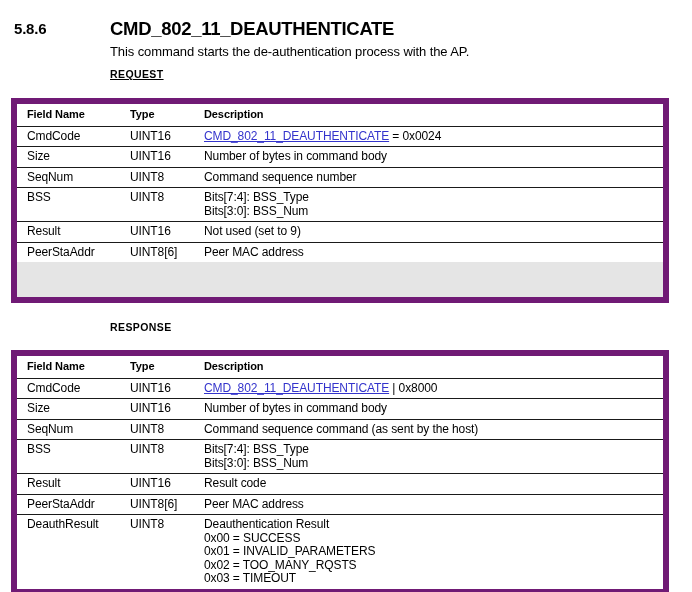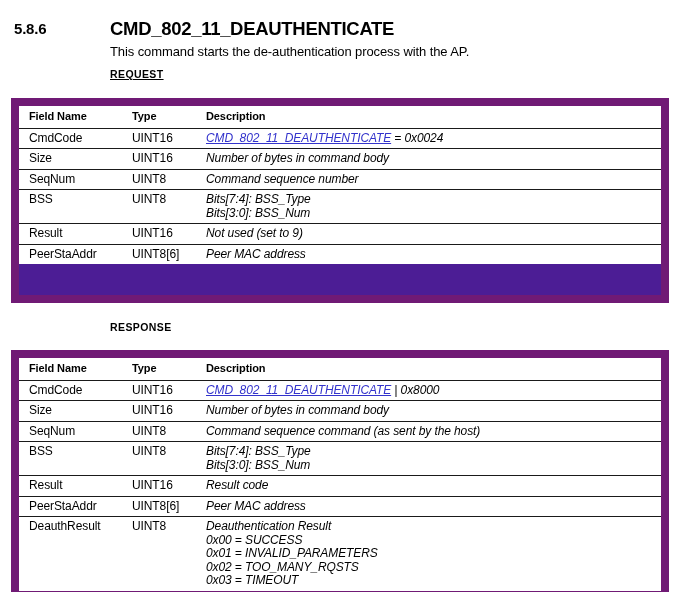--- a/index.html
+++ b/index.html
@@ -68,22 +68,22 @@
   }
   #label-request { top: 58px; text-decoration: underline; }
   #label-response { top: 311px; }
 
   
   .tbl-wrap {
     position: absolute;
     left: 11px;
     width: 658px;
     box-sizing: border-box;
-    border: 8px solid #701a75;
-    background: #4c1d95;
+    border: 6px solid #701a75;
+    background: #e5e5e5;
   }
   #tbl-request  { top: 88px;  height: 205px; }
   #tbl-response { top: 340px; height: 243px; }
 
   table.spec {
     width: 100%;
     border-collapse: collapse;
     table-layout: fixed;
     background: #ffffff;
   }
@@ -117,21 +117,21 @@
   }
   table.spec td.desc-cell,
   table.spec th.desc-cell {
     padding-left: 8px;
   }
 
   .lnk {
     color: #3333cc;
     text-decoration: underline;
   }
-  .desc-lines > span { display: block; font-style: italic; }
+  .desc-lines > span { display: block; }
   .nowrap { white-space: nowrap; }
 </style>
 </head>
 <body>
 
 <div class="page">
 
   <div class="heading-row">
     <div class="sec-num">5.8.6</div>
     <div class="sec-title">CMD_802_11_DEAUTHENTICATE</div>

